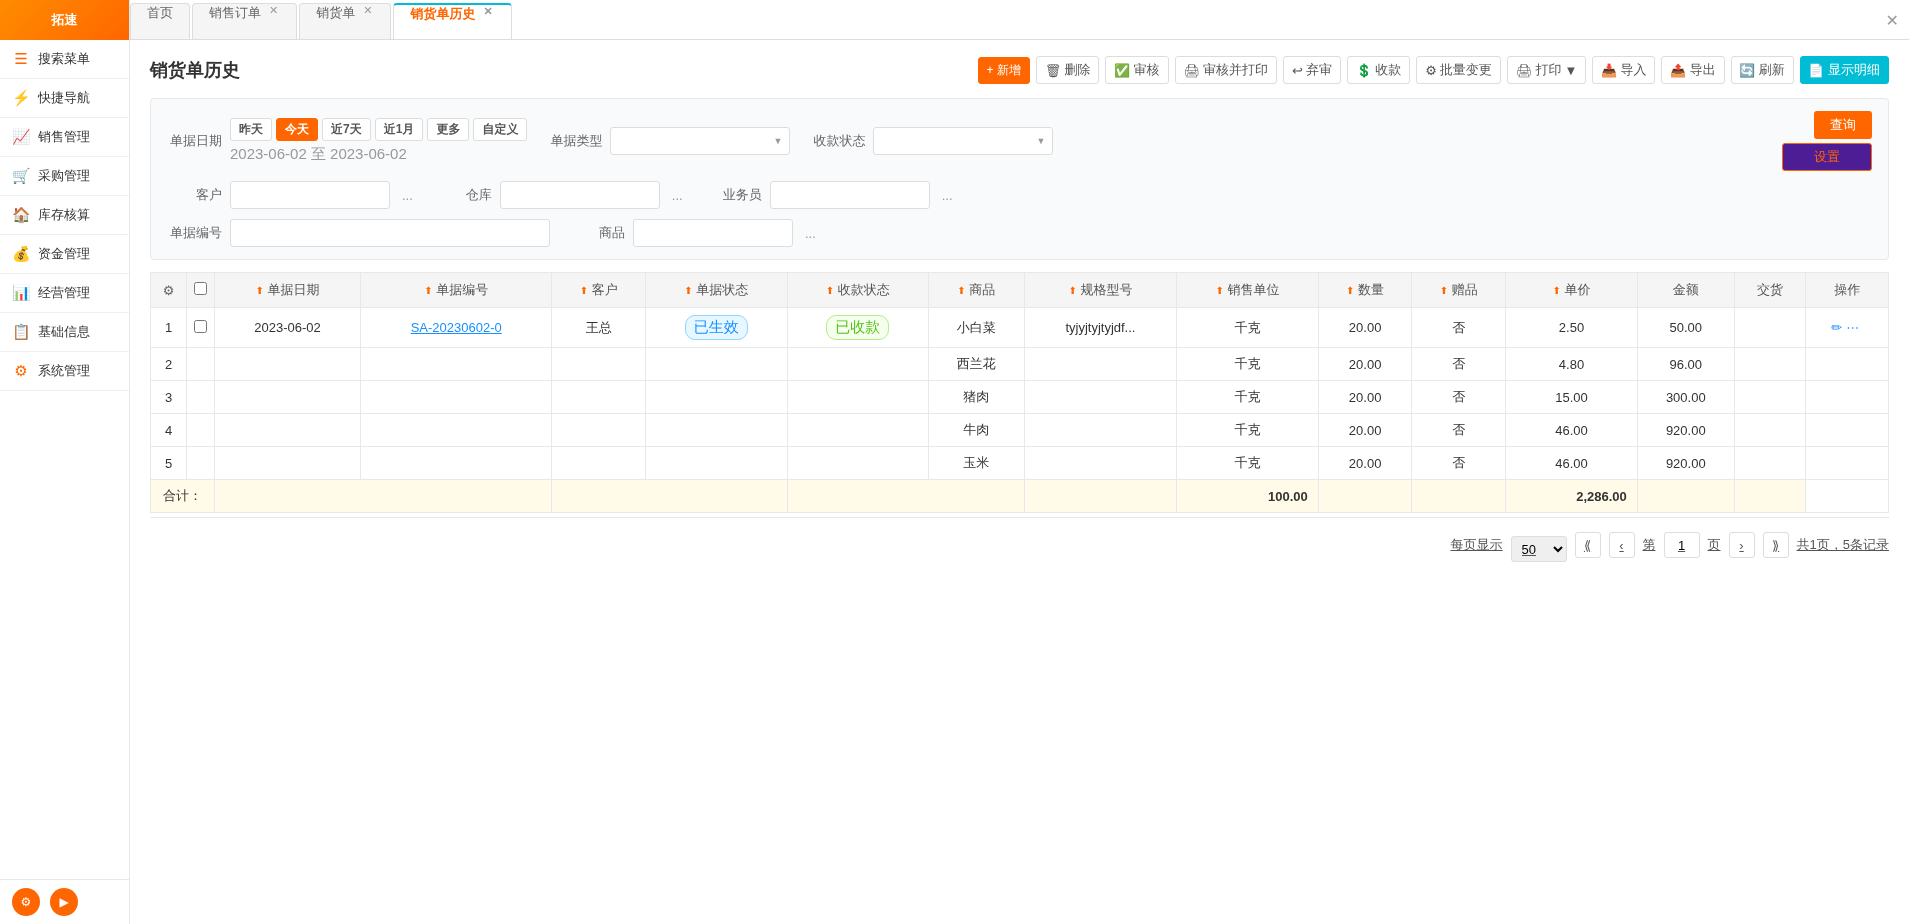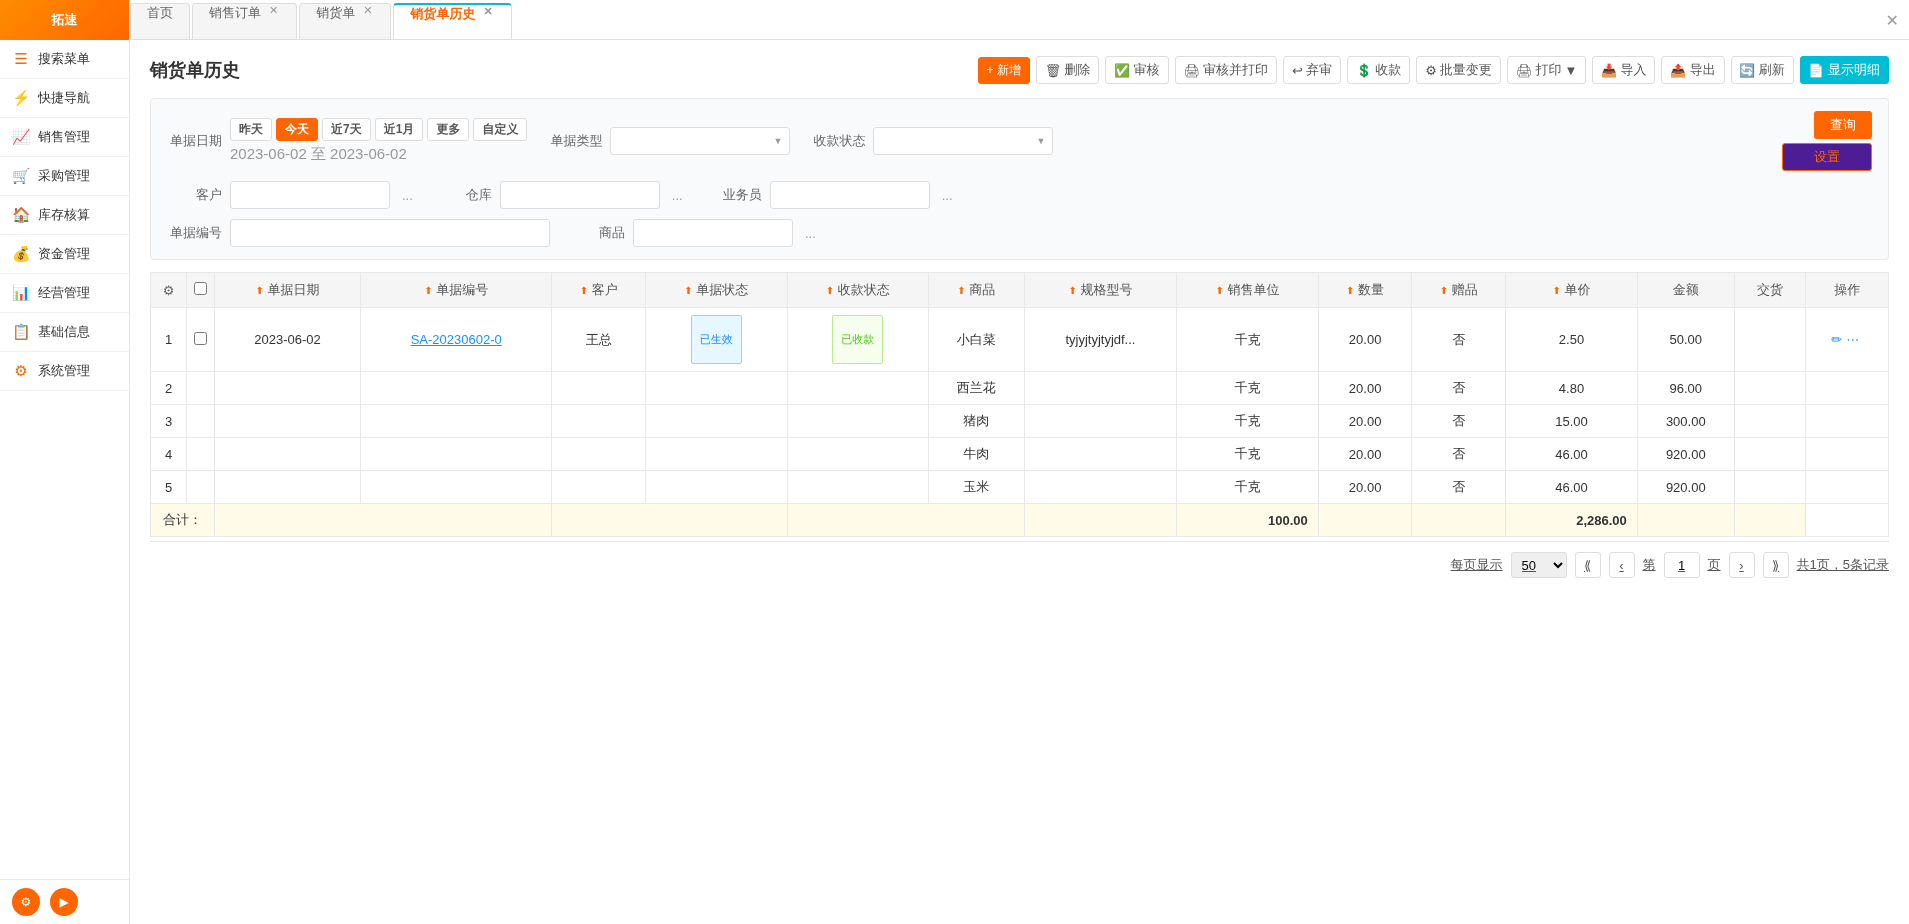--- a/index.html
+++ b/index.html
@@ -312,23 +312,23 @@
     .data-table td {
       border: 1px solid #e8e8e8;
       padding: 7px 6px;
       text-align: center;
       color: #333;
     }
     .data-table .sort-icon { color: #ff6600; font-size: 10px; }
     .gear-icon { color: #666; cursor: pointer; }
     .status-badge {
       display: inline-block;
-      padding: 16px 8px;
-      border-radius: 2px;
-      font-size: 11px;
+      padding: 2px 8px;
+      border-radius: 10px;
+      font-size: 15px;
     }
     .status-active { background: #e6f7ff; color: #1890ff; border: 1px solid #91d5ff; }
     .status-paid { background: #f6ffed; color: #52c41a; border: 1px solid #b7eb8f; }
     .action-link { color: #1890ff; cursor: pointer; }
     .sa-link { color: #1890ff; cursor: pointer; text-decoration: underline; }
 
     
     .total-row {
       background: #fffbe8;
       border: 1px solid #e8e8e8;
@@ -349,20 +349,21 @@
       font-size: 13px;
       border-top: 1px solid #e8e8e8;
       margin-top: 4px;
       text-decoration: underline;
     }
     .page-size-select {
       border: 1px solid #ddd;
       border-radius: 3px;
       padding: 2px 6px;
       height: 26px;
+      margin-top: 8px;
     }
     .page-nav-btn {
       width: 26px; height: 26px;
       border: 1px solid #ddd;
       background: #fff;
       border-radius: 3px;
       cursor: pointer;
       display: flex; align-items: center; justify-content: center;
       color: #555;
     }

